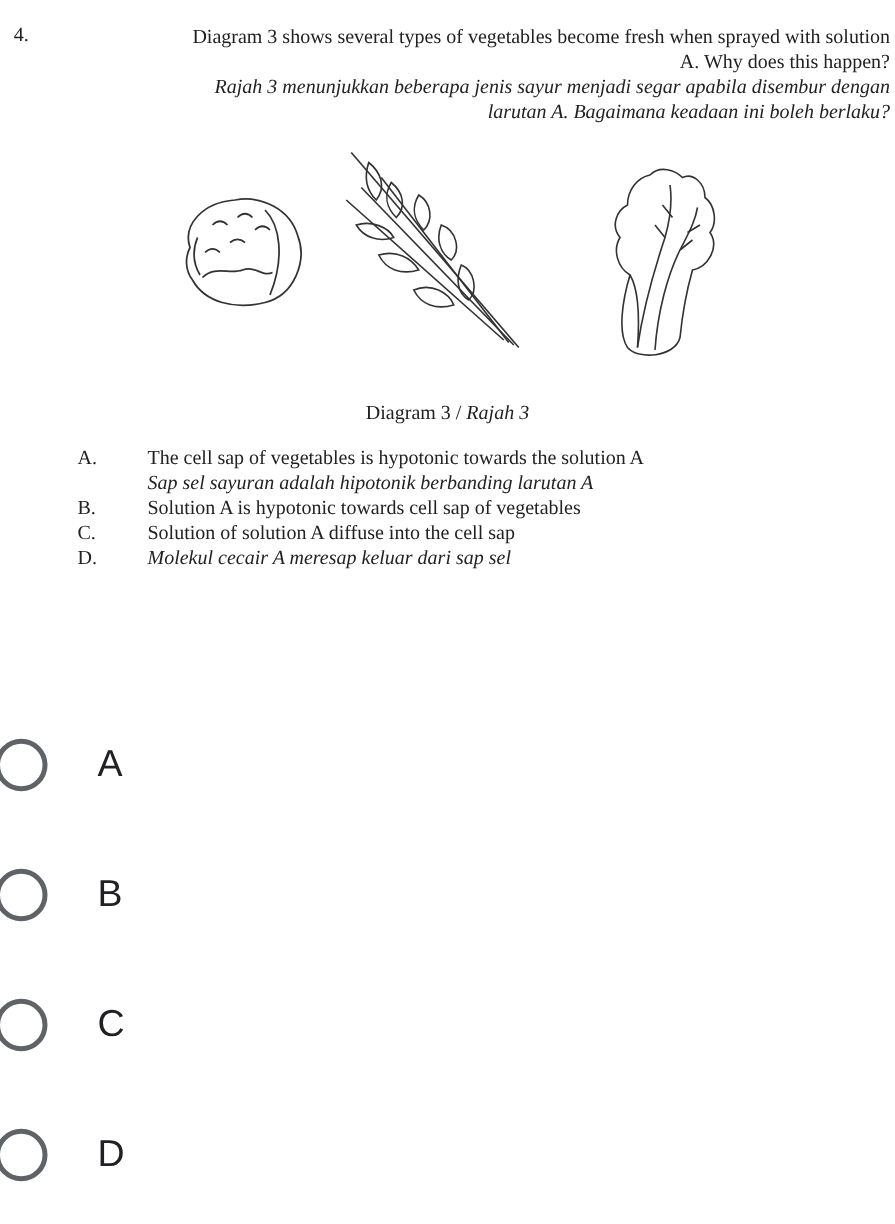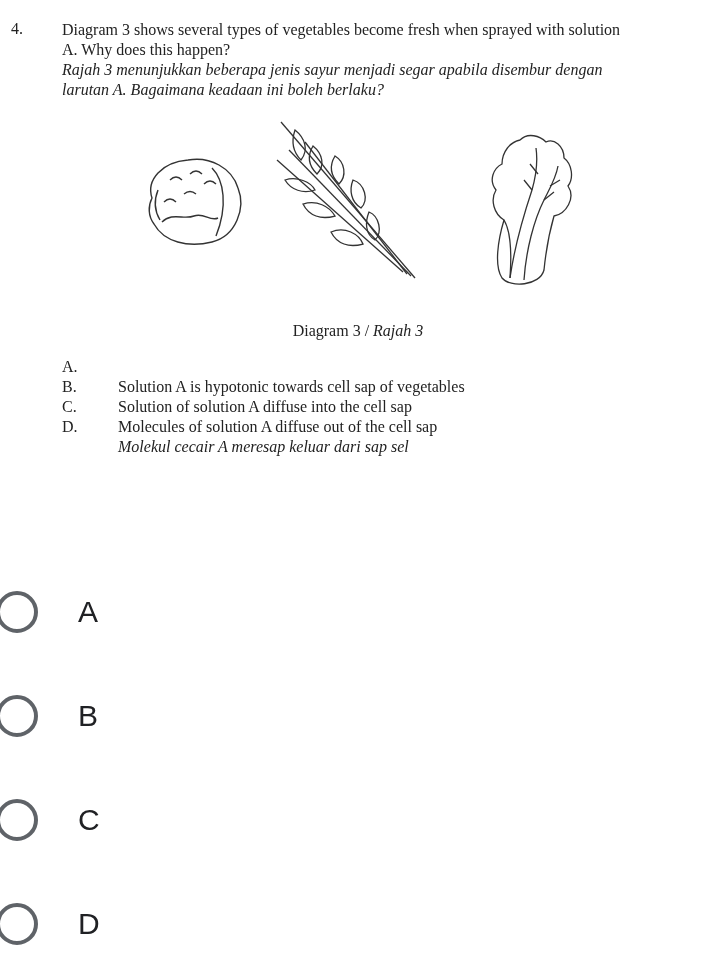--- a/index.html
+++ b/index.html
@@ -3,21 +3,21 @@
   <meta charset="utf-8">
   <style>
     html, body { margin: 0; padding: 0; background: #ffffff; }
     body { width: 716px; height: 979px; position: relative; overflow: hidden; }
     .question-image {
       position: absolute; left: 0; top: 0; width: 716px; height: 560px;
       font-family: "Liberation Serif", "DejaVu Serif", serif; color: #222;
       font-size: 16px;
     }
     .q-number { position: absolute; left: 11px; top: 20px; font-size: 16px; }
-    .q-stem { position: absolute; left: 62px; top: 20px; width: 650px; line-height: 20px; }
+    .q-stem { position: absolute; left: 62px; top: 20px; width: 650px; line-height: 20px; text-align: right; }
     .q-stem .en { display: block; }
     .q-stem .ms { display: block; font-style: italic; font-family: Liberation Serif, serif; }
     .diagram { position: absolute; left: 130px; top: 110px; width: 460px; height: 190px; }
     .diagram-caption { position: absolute; left: 0; width: 716px; top: 322px; text-align: center; font-size: 16px; }
     .diagram-caption i { font-style: italic; margin-top: 32px; }
     .options { position: absolute; left: 62px; top: 357px; width: 600px; }
     .opt { display: flex; line-height: 20px; font-size: 16px; }
     .opt-letter { width: 56px; flex: 0 0 56px; }
     .opt-text .en { display: block; }
     .opt-text .ms { display: block; font-style: italic; }
@@ -88,37 +88,40 @@
     </svg>
   </div>
 
   <div class="diagram-caption">
     <span>Diagram 3 / </span><i>Rajah 3</i>
   </div>
 
   <div class="options">
     <div class="opt">
       <span class="opt-letter">A.</span>
+      <span class="opt-text">
+        <span class="en">The cell sap of vegetables is hypotonic towards the solution A</span>
+        <span class="ms">Sap sel sayuran adalah hipotonik berbanding larutan A</span>
+      </span>
     </div>
     <div class="opt">
       <span class="opt-letter">B.</span>
       <span class="opt-text">
         <span class="en">Solution A is hypotonic towards cell sap of vegetables</span>
       </span>
     </div>
     <div class="opt">
       <span class="opt-letter">C.</span>
       <span class="opt-text">
         <span class="en">Solution of solution A diffuse into the cell sap</span>
       </span>
     </div>
     <div class="opt">
       <span class="opt-letter">D.</span>
       <span class="opt-text">
-        <span class="en">Molecules of solution A  diffuse out of the cell sap</span>
         <span class="ms">Molekul cecair A meresap keluar dari sap sel</span>
       </span>
     </div>
   </div>
 </div>
 
 <div class="choices">
   <div class="choice" style="top:12px">
     <span class="radio"></span>
     <span class="choice-label">A</span>

